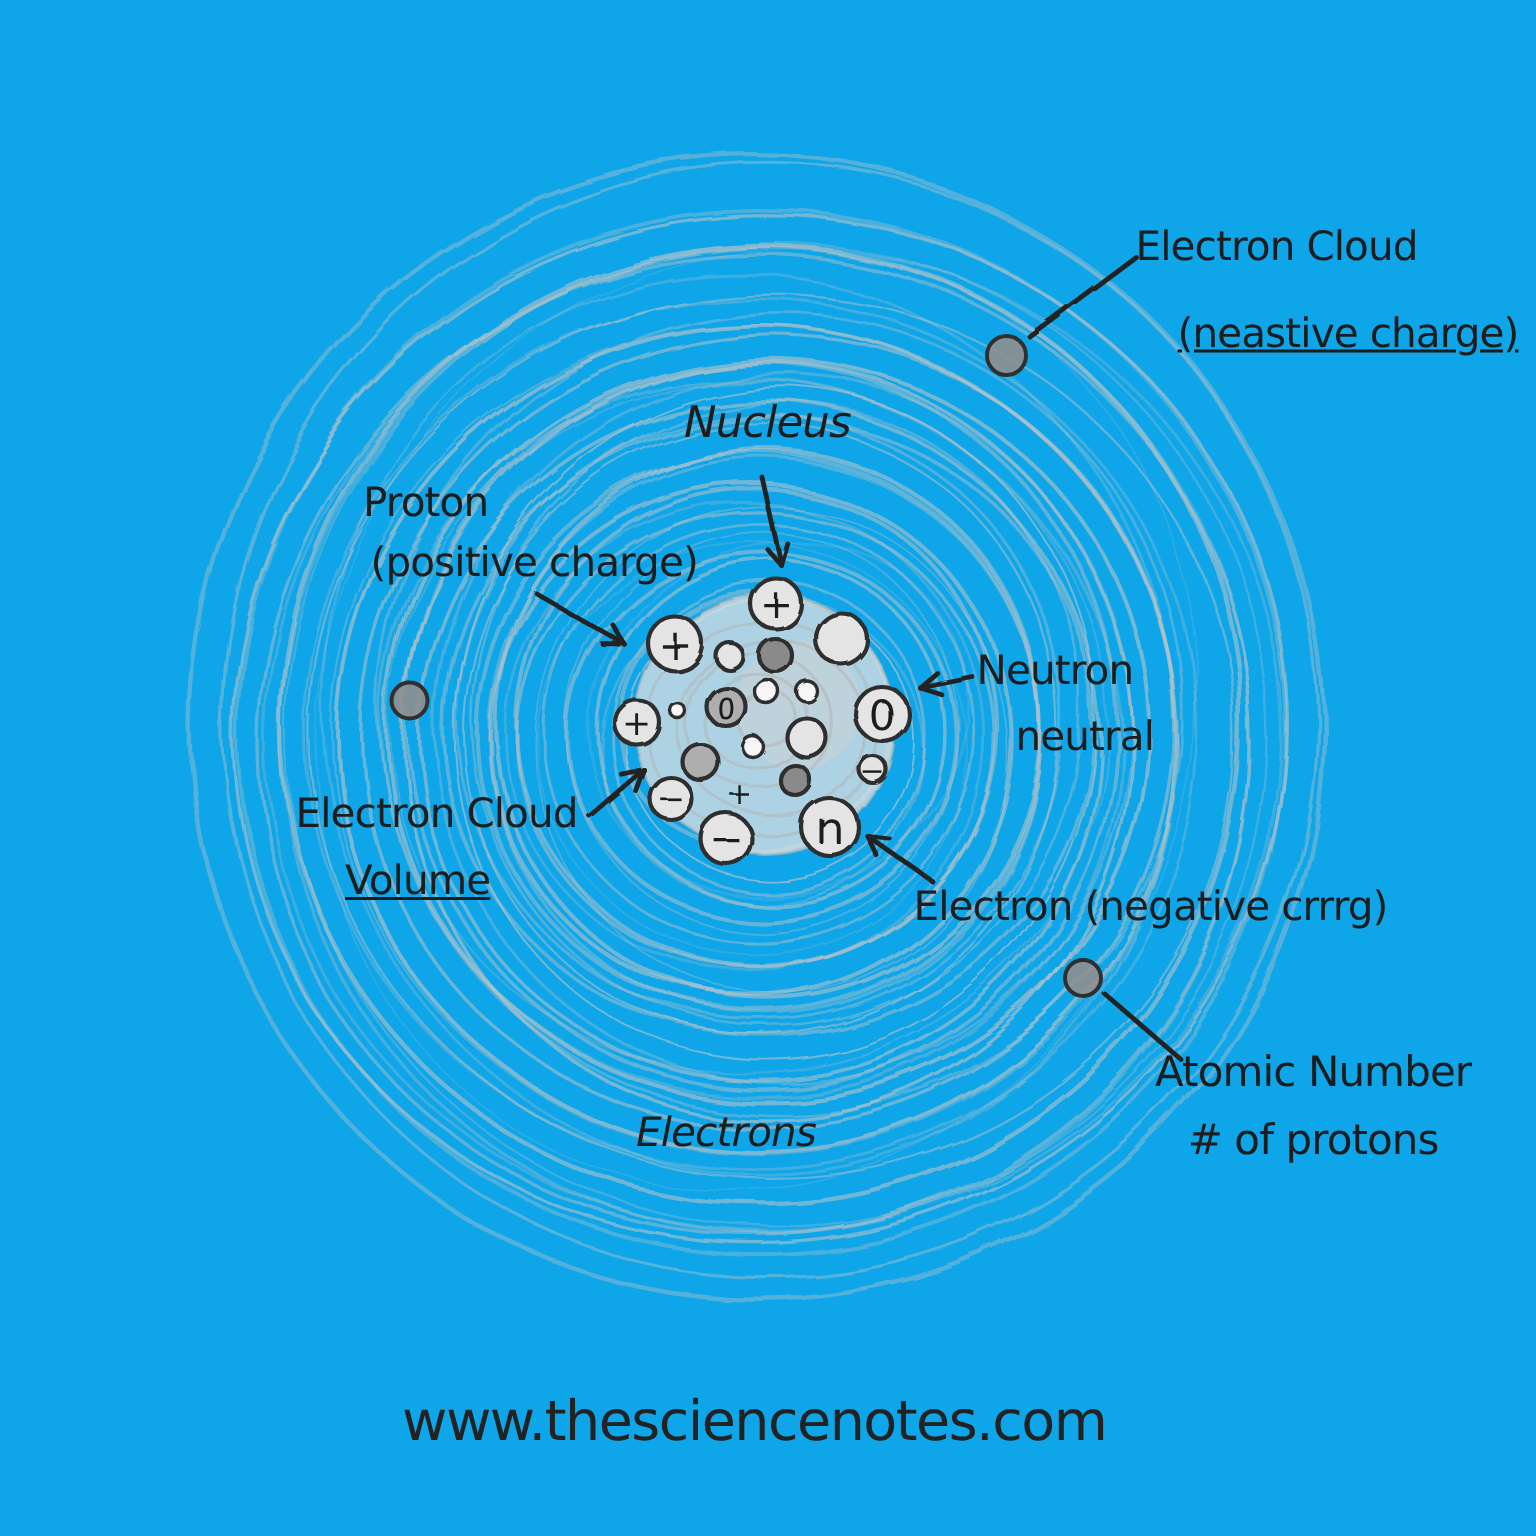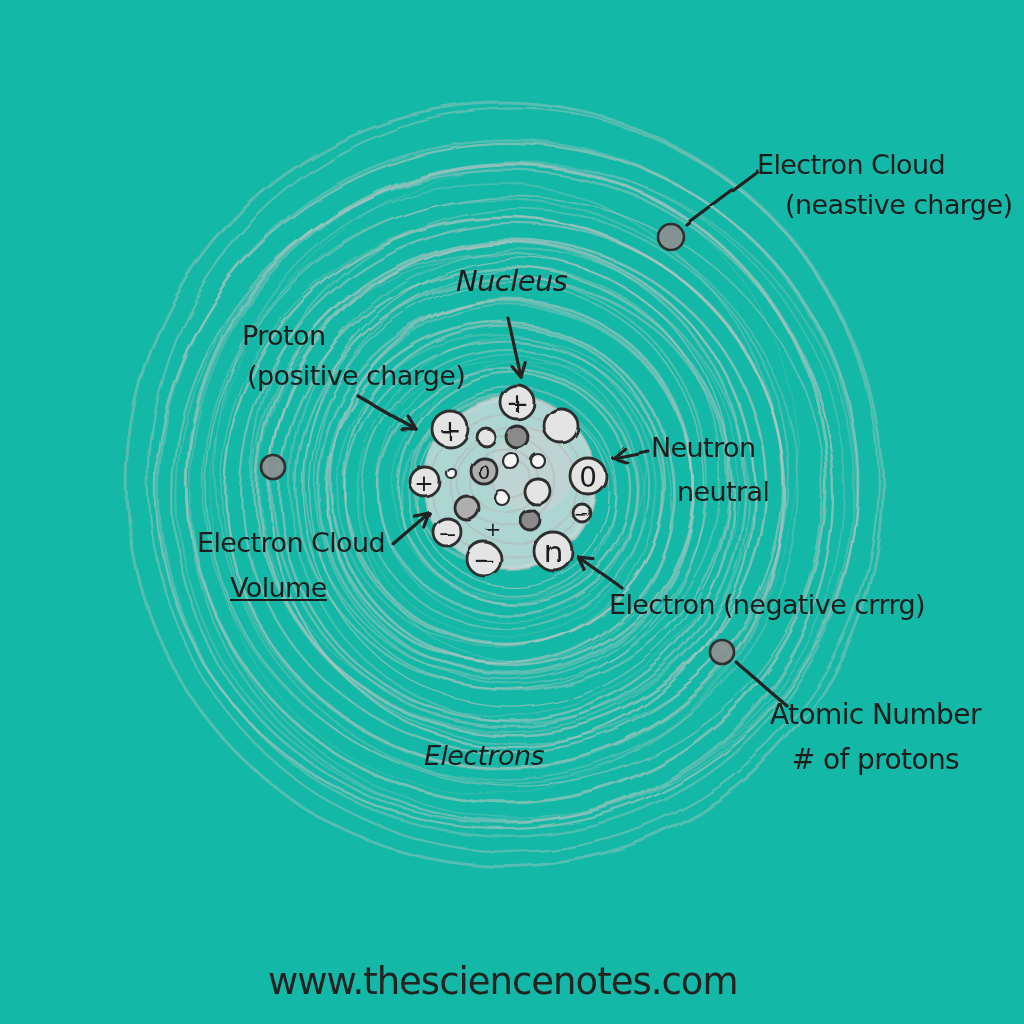--- a/index.html
+++ b/index.html
@@ -1,36 +1,36 @@
 <!DOCTYPE html>
 <html><head>
 <meta charset="utf-8">
 <style>
   html,body{margin:0;padding:0;background:#ffffff;}
   .stage{
-    position:relative;width:1024px;height:1024px;background:#14b8a6;overflow:hidden;
+    position:relative;width:1024px;height:1024px;background:#0ea5e9;overflow:hidden;
     font-family:"DejaVu Sans",sans-serif;color:#1d1d1d;
   }
   svg.diagram{position:absolute;left:0;top:0;width:1024px;height:1024px;}
   .label{position:absolute;font-size:27px;letter-spacing:-0.6px;white-space:nowrap;line-height:1.15;}
   .label .sub{display:block;}
   .lbl-cloud-top{left:757px;top:149px;}
-  .lbl-cloud-top .sub{margin-left:28px;margin-top:9px;}
+  .lbl-cloud-top .sub{margin-left:28px;margin-top:27px;text-decoration:underline;}
   .lbl-nucleus{left:456px;top:265px;font-size:29px;font-style:italic;}
   .lbl-proton{left:242px;top:320px;}
   .lbl-proton .sub{margin-left:5px;margin-top:9px;}
   .lbl-neutron{left:651px;top:432px;}
   .lbl-neutron .sub{margin-left:26px;margin-top:13px;}
   .lbl-cloud-volume{left:197px;top:527px;}
   .lbl-cloud-volume .sub{margin-left:33px;margin-top:14px;text-decoration:underline;}
   .lbl-electron{left:609px;top:589px;text-align:center;}
   .lbl-electrons{left:424px;top:740px;font-style:italic;}
   .lbl-atomic{left:770px;top:699px;font-size:28px;}
   .lbl-atomic .sub{margin-top:13px;text-align:center;}
-  .watermark{position:absolute;left:268px;top:960px;font-size:37px;letter-spacing:-1px;color:#222;white-space:nowrap;}
+  .watermark{position:absolute;left:268px;top:926px;font-size:37px;letter-spacing:-1px;color:#222;white-space:nowrap;}
 </style>
 </head>
 <body>
 
 <div class="stage">
 
   <svg class="diagram" viewBox="0 0 1024 1024">
     <defs>
       <filter id="pencil" x="-25%" y="-25%" width="150%" height="150%">
         <feTurbulence type="fractalNoise" baseFrequency="0.014" numOctaves="2" seed="7" result="n"></feTurbulence>

